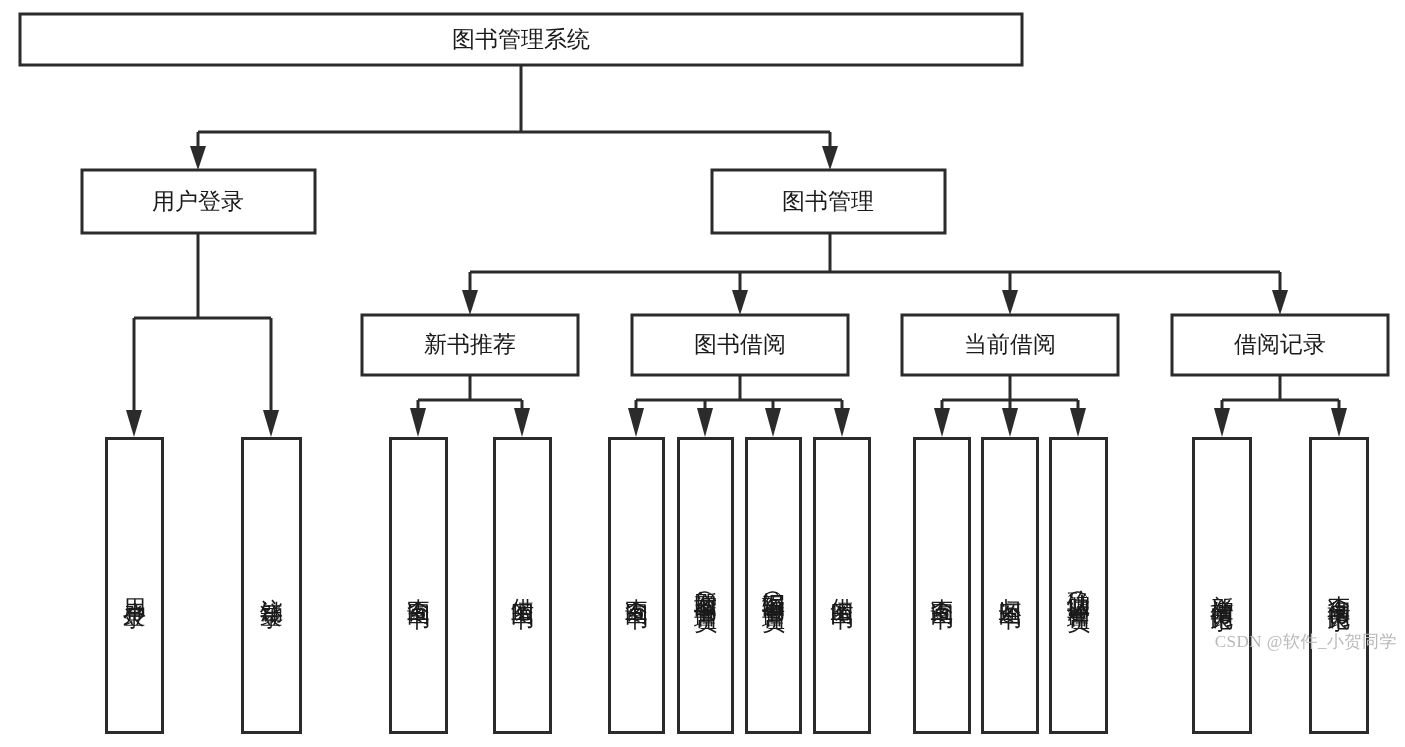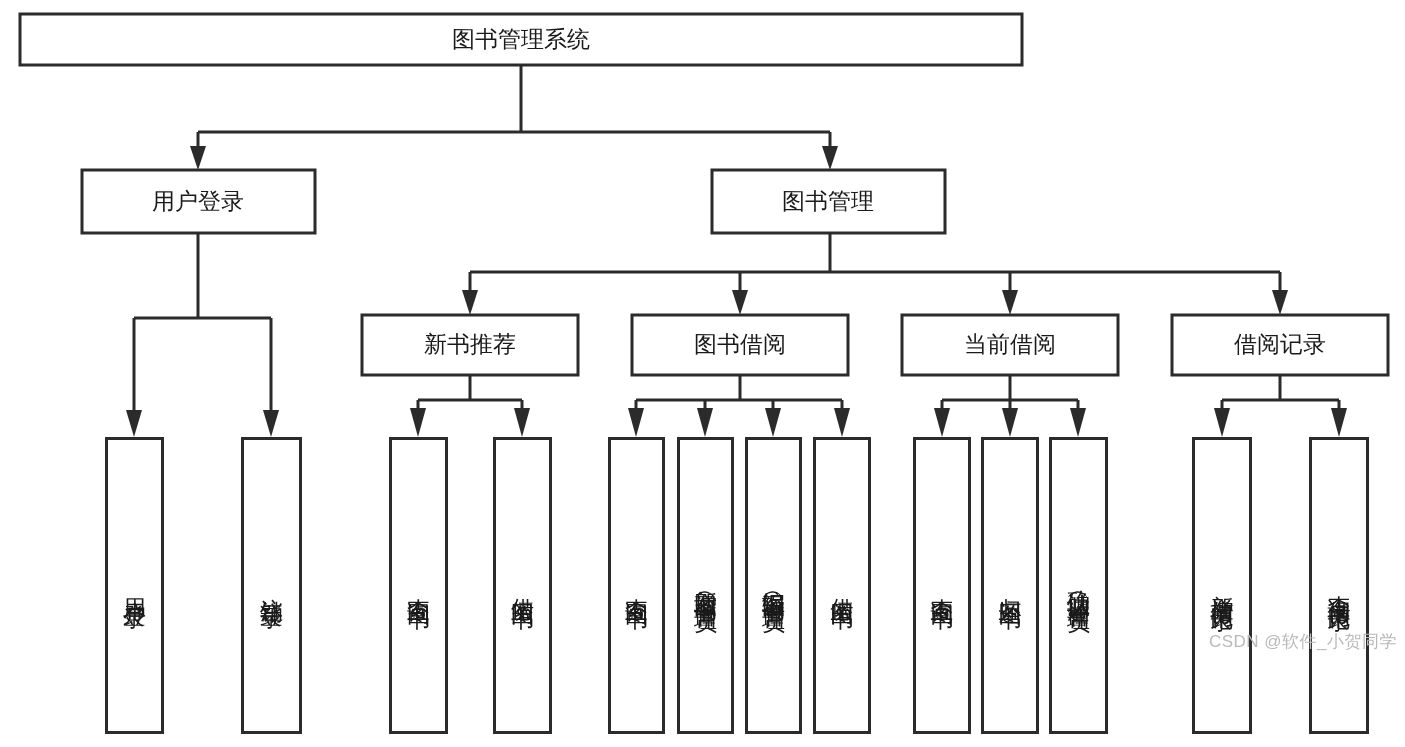--- a/index.html
+++ b/index.html
@@ -68,21 +68,21 @@
     line-height: 1.08;
     letter-spacing: 3px;
     color: #1a1a1a;
     white-space: nowrap;
     text-align: center;
   }
   .watermark {
     position: absolute;
     right: 8px;
     bottom: 4px;
-    font-family: Liberation Sans, sans-serif;
+    font-family: Liberation Serif, serif;
     font-size: 17px;
     color: #b9b9b9;
     letter-spacing: 0.5px;
     white-space: nowrap;
     pointer-events: none;
   }
 </style>
 </head>
 <body>
 

